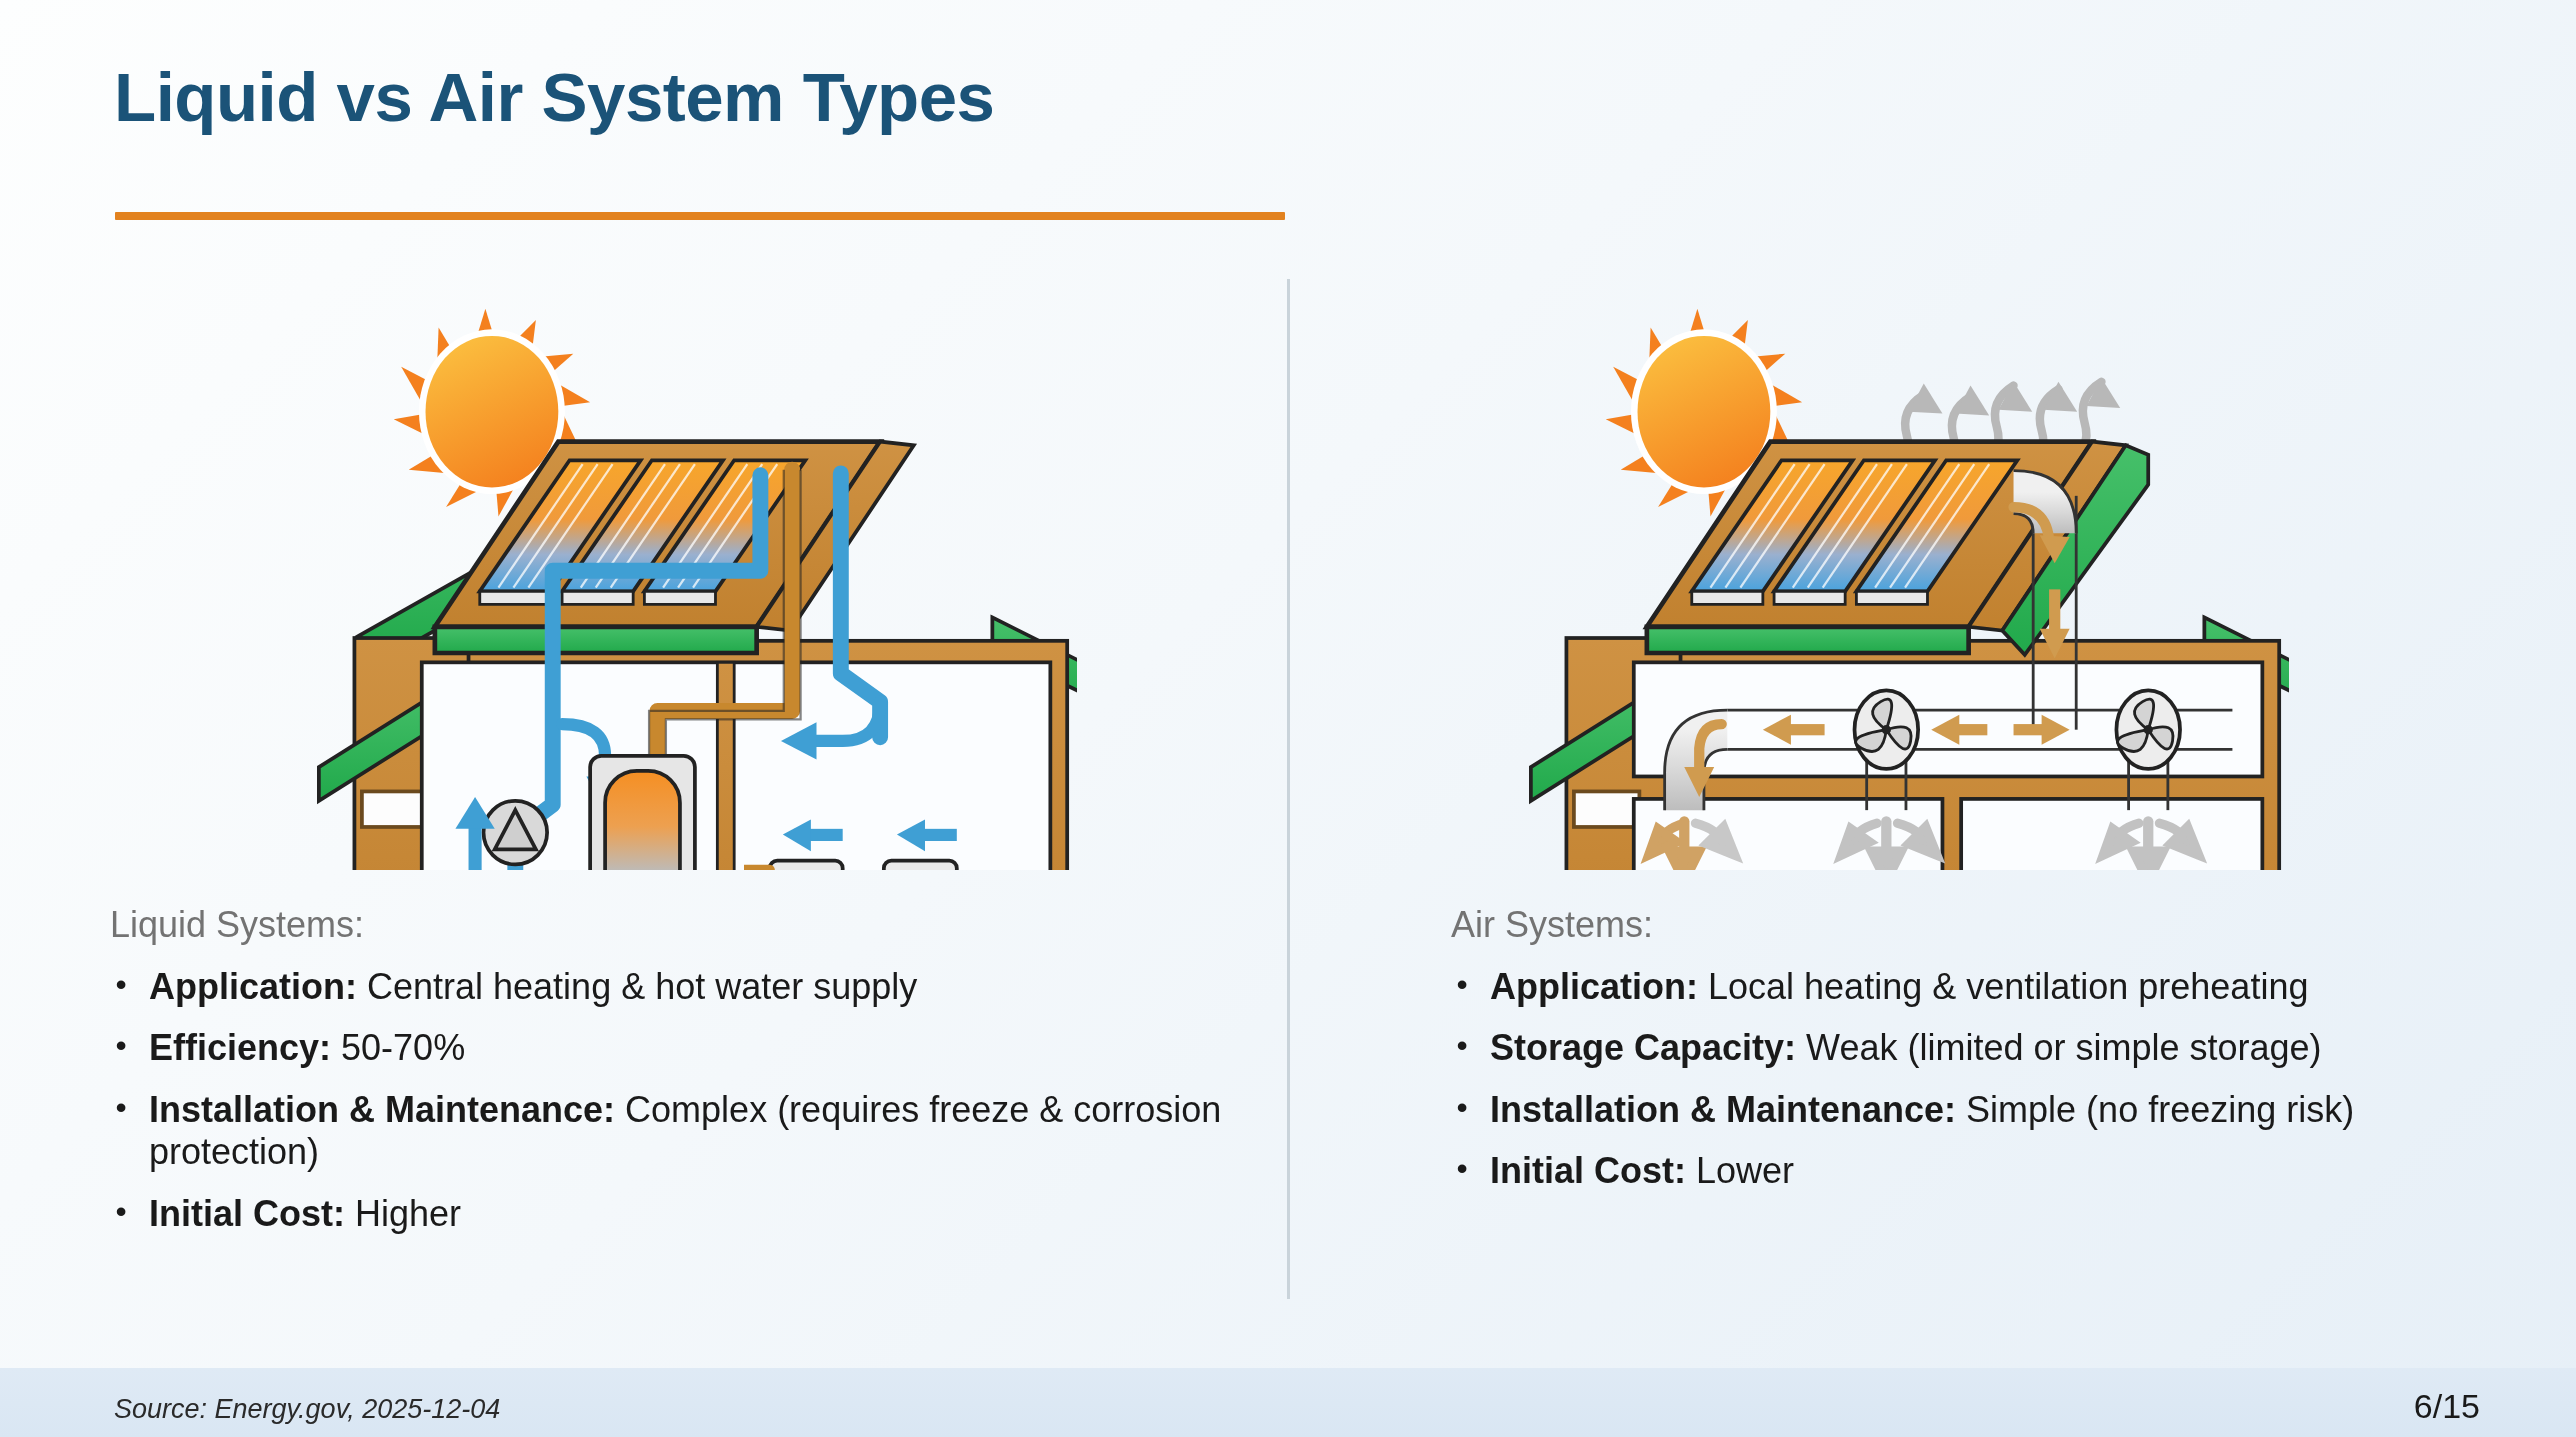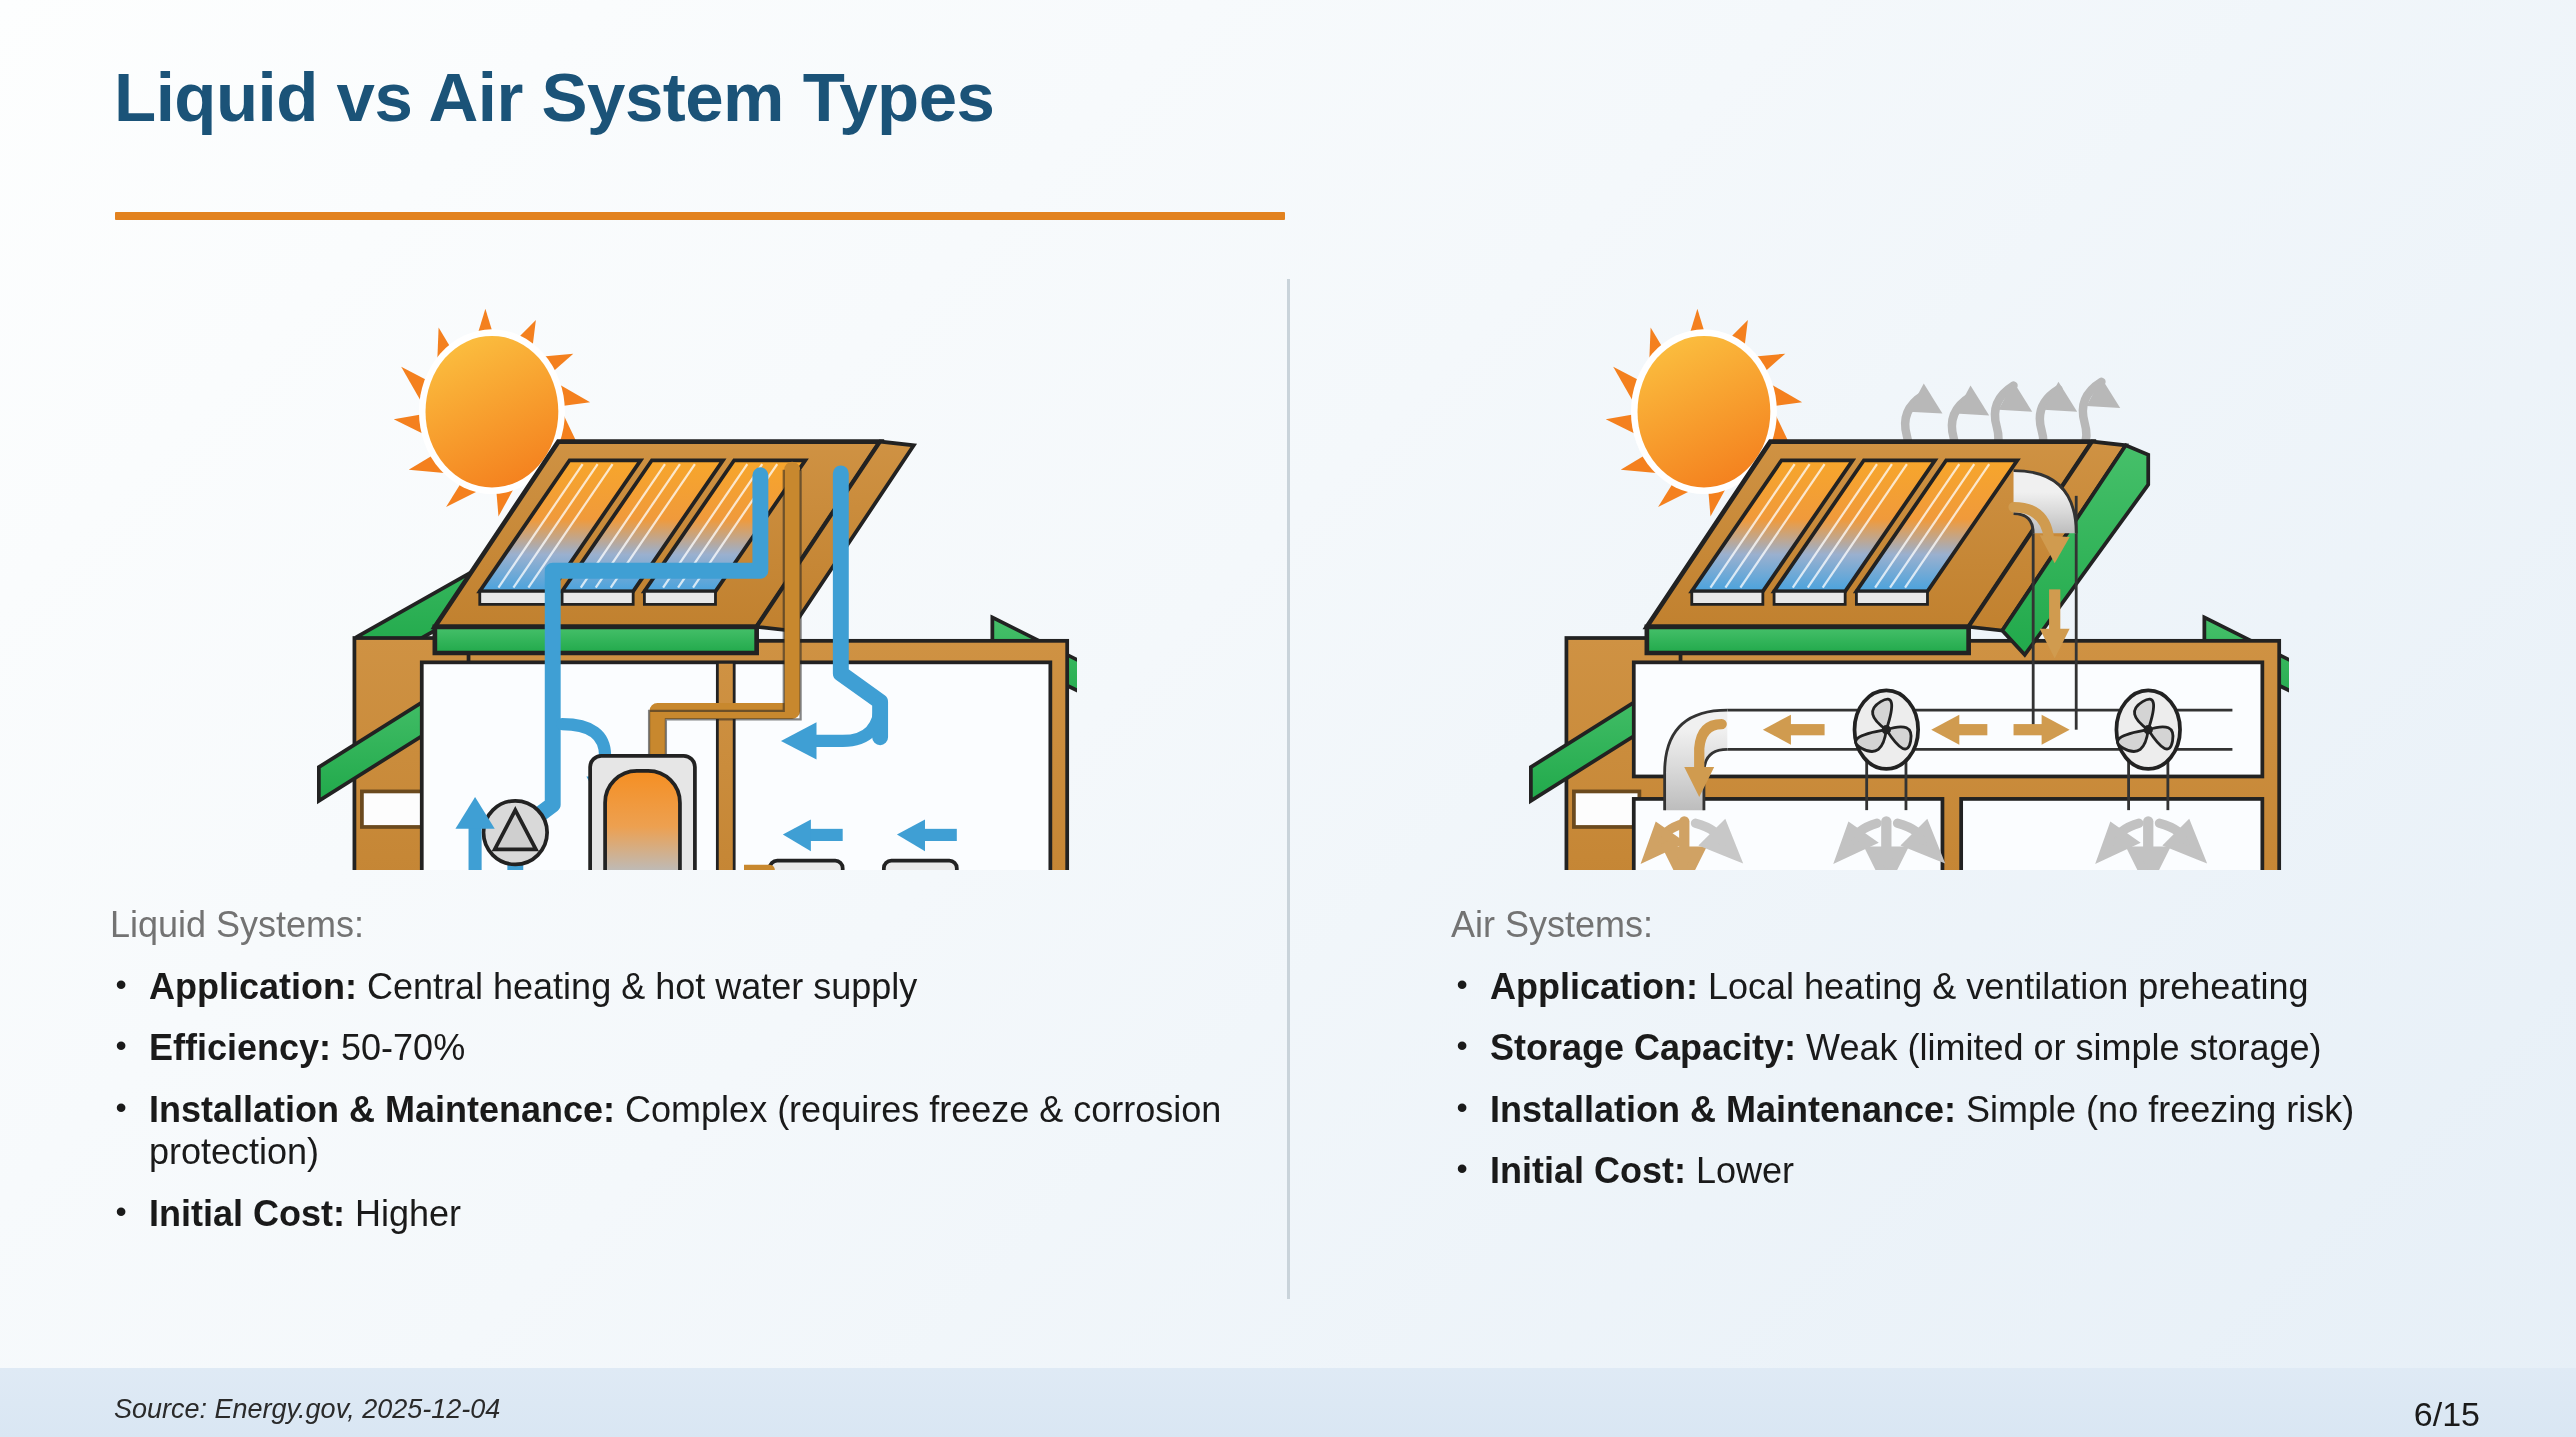--- a/index.html
+++ b/index.html
@@ -103,21 +103,20 @@
     color: #2a2a2a;
     white-space: nowrap;
   }
   .footer-page {
     position: absolute;
     left: 2396px; top: 1387px;
     width: 84px;
     text-align: right;
     font-size: 34px;
     color: #1a1a1a;
-    margin-top: 8px;
   }
 </style>
 </head>
 <body>
 
 <div class="slide">
 
   <div class="title">Liquid vs Air System Types</div>
   <div class="title-rule"></div>
 

